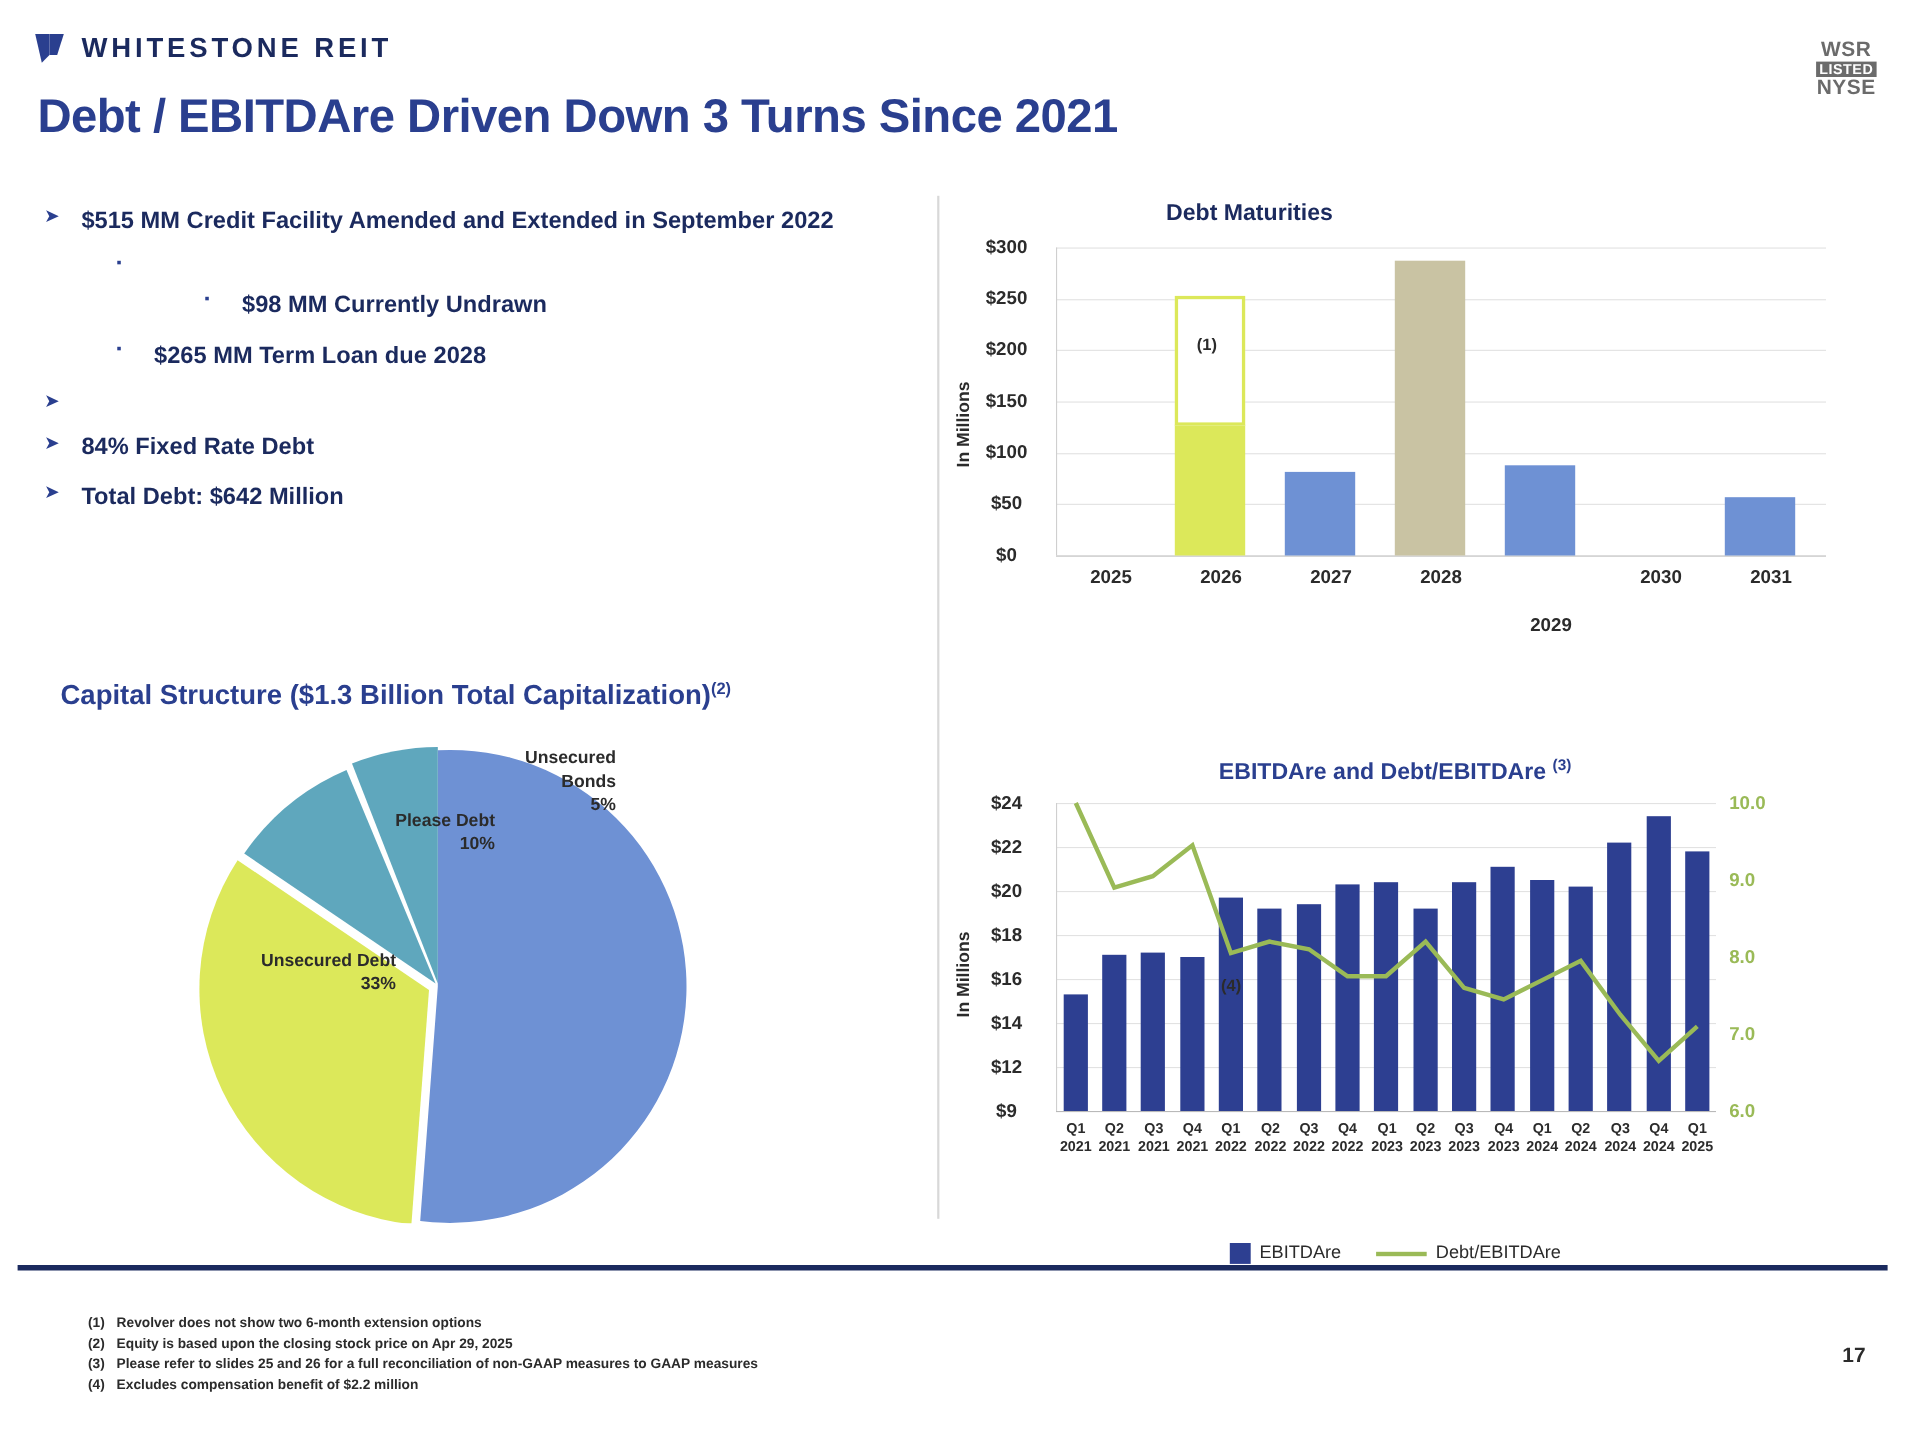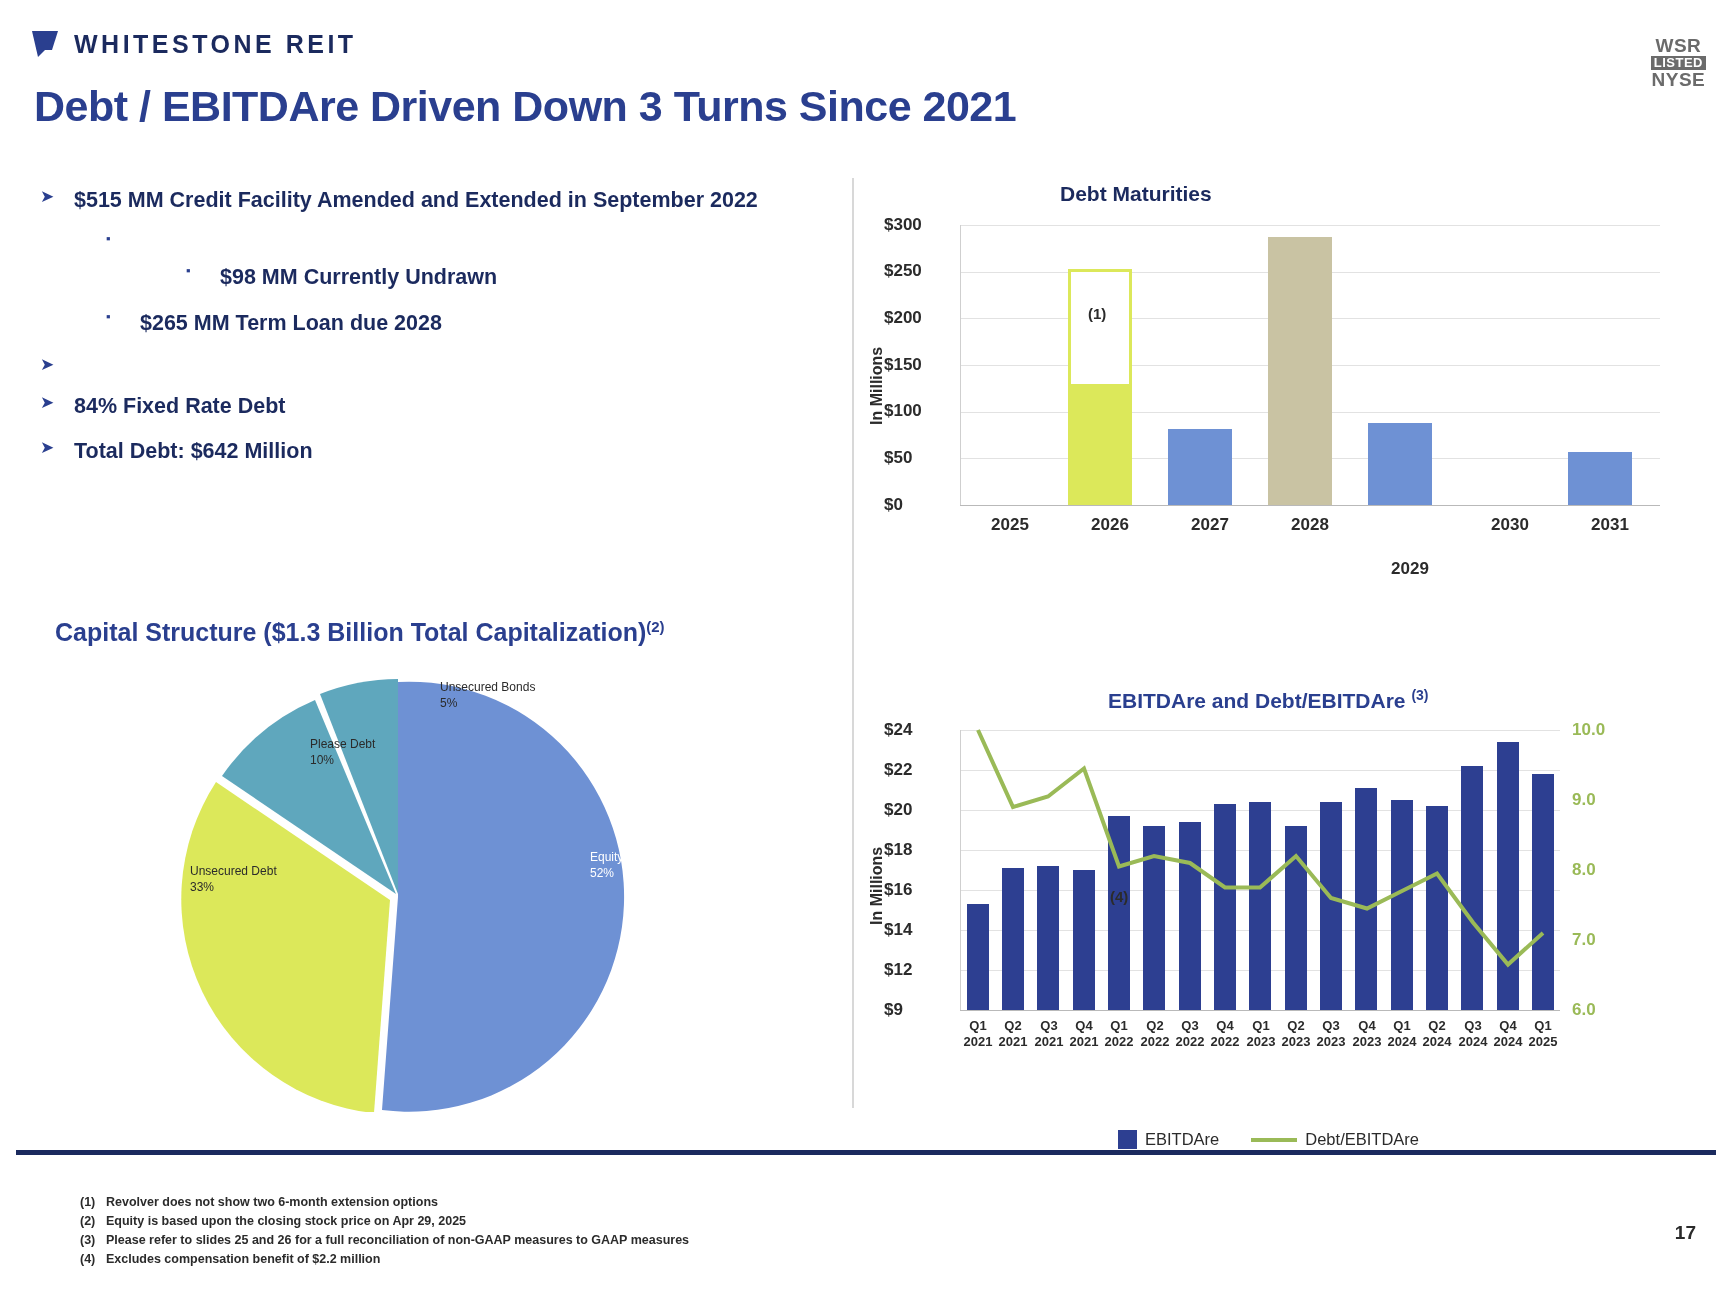--- a/index.html
+++ b/index.html
@@ -49,38 +49,38 @@
   .lvl2 { margin-left: 66px; }
   .lvl3 { margin-left: 146px; }
 
   
   .cap-title {
     position: absolute; left: 55px; top: 618px;
     font-size: 25px; font-weight: bold; color: #2a3f8f;
   }
   .cap-title sup { font-size: 15px; }
   .pie-wrap { position: absolute; left: 150px; top: 672px; width: 500px; height: 440px; }
-  .pie-label { position: absolute; font-size: 12px; font-weight: normal; color: #2b2b2b; text-align: left; line-height: 1.3; }
+  .pie-label { position: absolute; font-size: 16px; font-weight: bold; color: #2b2b2b; text-align: right; line-height: 1.3; }
 
   
   .vdiv { position: absolute; left: 852px; top: 178px; width: 2px; height: 930px; background: #d8d8d8; }
 
   
   .dm-title {
     position: absolute; left: 1060px; top: 182px;
     font-size: 21px; font-weight: bold; color: #1b2a5e;
   }
   .chart1 { position: absolute; left: 860px; top: 215px; width: 800px; height: 330px; }
   .chart2 { position: absolute; left: 860px; top: 720px; width: 800px; height: 320px; }
 
   .axis-label-v {
     position: absolute; font-size: 16px; font-weight: bold; color: #2b2b2b;
     transform: rotate(-90deg); transform-origin: left top; white-space: nowrap;
   }
-  .ytick { position: absolute; font-size: 17px; font-weight: bold; color: #2b2b2b; text-align: left; }
+  .ytick { position: absolute; font-size: 17px; font-weight: bold; color: #2b2b2b; text-align: center; }
   .ytick-r { position: absolute; font-size: 17px; font-weight: bold; color: #9aba57; }
   .xtick { position: absolute; font-size: 17px; font-weight: bold; color: #2b2b2b; text-align: center; }
   .xtick2 { position: absolute; font-size: 13px; font-weight: bold; color: #2b2b2b; text-align: center; line-height: 1.25; }
   .gridline { position: absolute; height: 1px; background: #e2e2e2; }
   .baseline { position: absolute; height: 1px; background: #b9b9b9; }
   .axisline { position: absolute; width: 1px; background: #cfcfcf; }
   .bar { position: absolute; }
   .annot { position: absolute; font-size: 15px; font-weight: bold; color: #2b2b2b; }
 
   .legend { position: absolute; display: flex; align-items: center; gap: 10px; }

